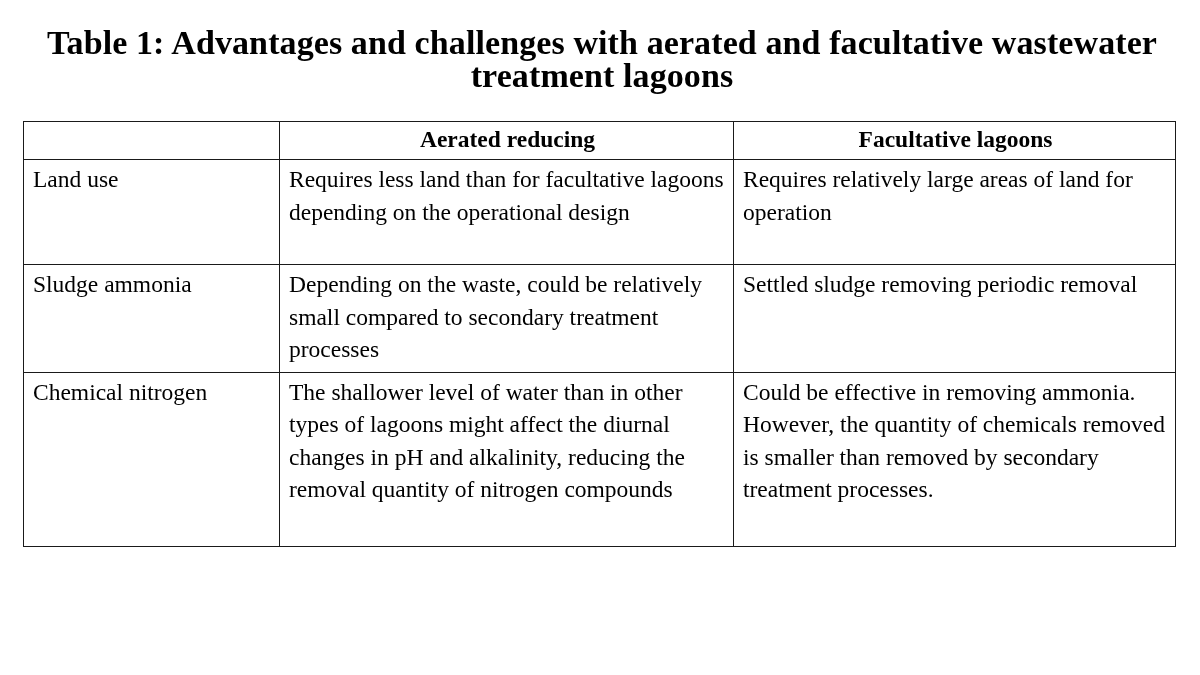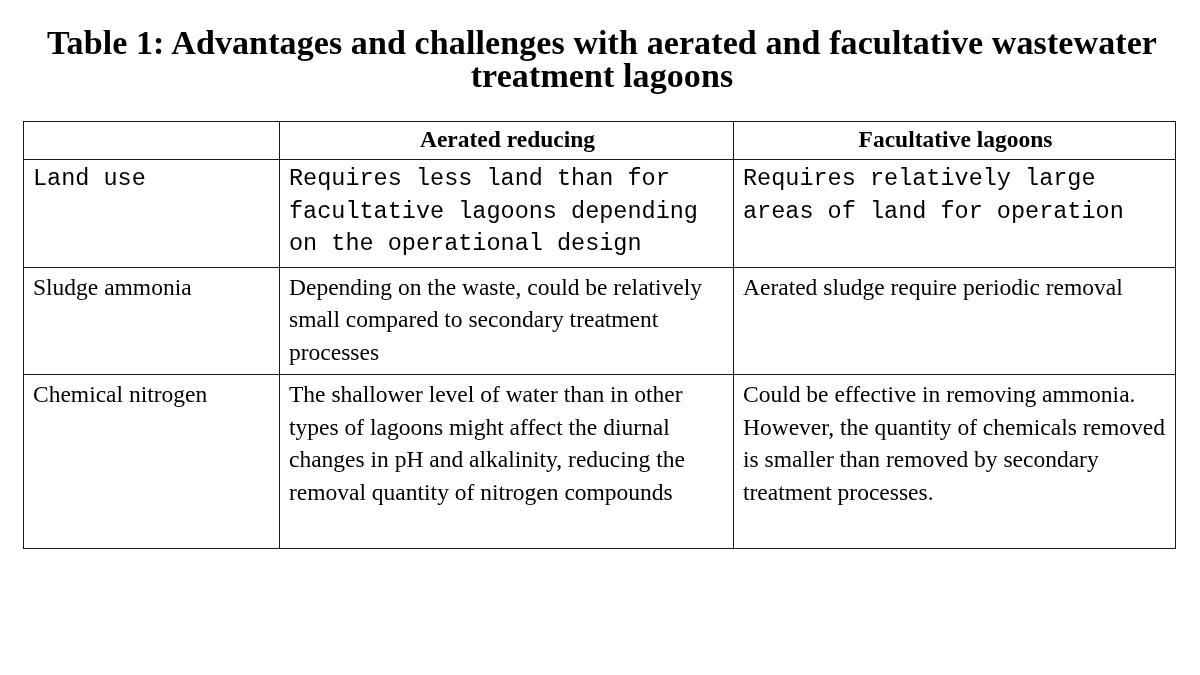--- a/index.html
+++ b/index.html
@@ -76,21 +76,21 @@
     padding-top: 2px;
     padding-bottom: 4px;
     line-height: 31px;
   }
 
   table.lagoon-table thead th.blank-head {
     text-align: left;
   }
 
   
-  tr[data-name="table-row"].r-land    td { height: 95px; font-family: Liberation Mono, monospace; }
+  tr[data-name="table-row"].r-land    td { height: 95px; }
   tr[data-name="table-row"].r-sludge  td { height: 97px; }
   tr[data-name="table-row"].r-energy  td { height: 97px; }
   tr[data-name="table-row"].r-chem    td { height: 164px; }
 
   .cell-label { white-space: nowrap; }
   .cell-body  { white-space: pre-wrap; }
 </style>
 </head>
 <body>
 
@@ -116,21 +116,21 @@
 
         <tr class="r-land" data-name="table-row">
           <td class="cell-label" data-name="row-label-land-use">Land use</td>
           <td class="cell-body" data-name="cell-aerated-land-use">Requires less land than for facultative lagoons depending on the operational design</td>
           <td class="cell-body" data-name="cell-facultative-land-use">Requires relatively large areas of land for operation</td>
         </tr>
 
         <tr class="r-sludge" data-name="table-row">
           <td class="cell-label" data-name="row-label-sludge-disposal">Sludge ammonia</td>
           <td class="cell-body" data-name="cell-aerated-sludge-disposal">Depending on the waste, could be relatively small compared to secondary treatment processes</td>
-          <td class="cell-body" data-name="cell-facultative-sludge-disposal">Aerated sludge require periodic removal</td>
+          <td class="cell-body" data-name="cell-facultative-sludge-disposal">Settled sludge removing periodic removal</td>
         </tr>
 
 
         <tr class="r-chem" data-name="table-row">
           <td class="cell-label" data-name="row-label-chemical-removal">Chemical nitrogen</td>
           <td class="cell-body" data-name="cell-aerated-chemical-removal">The shallower level of water than in other types of lagoons might affect the diurnal changes in pH and alkalinity, reducing the removal quantity of nitrogen compounds</td>
           <td class="cell-body" data-name="cell-facultative-chemical-removal">Could be effective in removing ammonia.  However, the quantity of chemicals removed is smaller than removed by secondary treatment processes.</td>
         </tr>
 
       </tbody>

